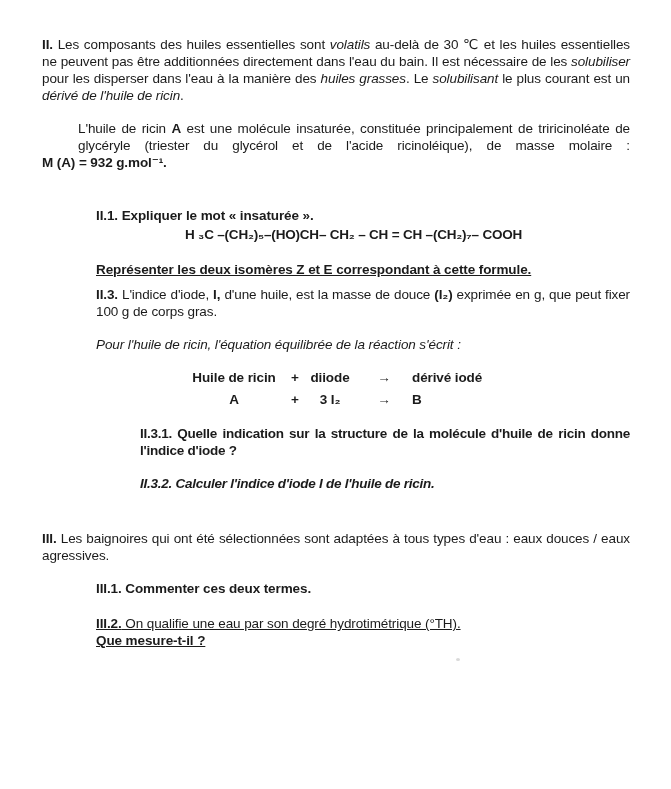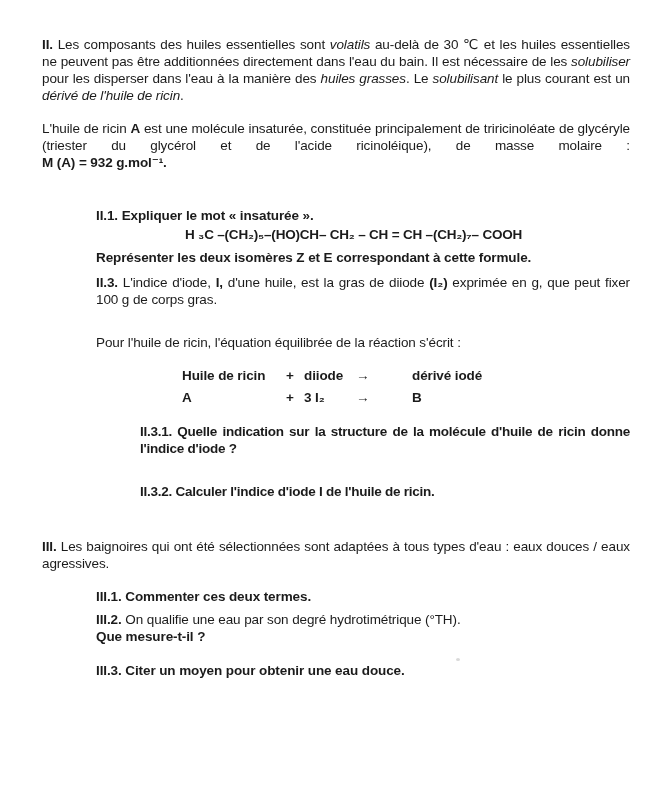--- a/index.html
+++ b/index.html
@@ -11,50 +11,50 @@
     background:#ffffff;
     font-family:"Liberation Sans","DejaVu Sans",sans-serif;
     font-size:13.5px;
     line-height:17px;
     color:#1b1b1b;
     letter-spacing:-0.1px;
     overflow:hidden;
   }
   .p{margin:0;}
   .j{text-align:justify;}
-  .jl{text-align:justify;text-align-last:justify;}
+  .jl{text-align:justify;text-align-last:justify;margin-left:36px;}
   .lvl1{margin-left:54px;}
   .lvl2{margin-left:98px;letter-spacing:-0.25px;}
   b{font-weight:700;}
   i{font-style:italic;}
   .bold{font-weight:700;}
   .blockline{display:block;}
   .formula{
     margin-left:143px;
     font-weight:700;
     white-space:nowrap;
     letter-spacing:-0.2px;
   }
   .equation{
     display:grid;
     grid-template-columns:104px 18px 52px 56px auto;
     row-gap:4px;
     margin-left:140px;
     font-weight:700;
     line-height:18px;
   }
-  .equation .cell{}
+  .equation .cell{text-align:center;}
   .equation .cell.last{text-align:left;}
   .g2{margin-top:2px;}
   .g8{margin-top:8px;}
   .g12{margin-top:12px;}
-  .g14{margin-top:26px;}
+  .g14{margin-top:16px;font-style:italic;}
   .g16{margin-top:16px;}
   .g17{margin-top:17px;}
-  .g18{margin-top:6px;}
+  .g18{margin-top:18px;text-decoration:underline;}
   .g24{margin-top:38px;}
   .g36{margin-top:36px;}
   .artifact{position:absolute;background:#b9b9b9;border-radius:50%;}
   .a1{left:456px;top:658px;width:4px;height:3px;opacity:.55;}
   .a2{left:620px;top:775px;width:3px;height:3px;opacity:.4;}
   .a3{left:276px;top:694px;width:2px;height:5px;opacity:.3;}
 </style>
 </head>
 <body>
 
@@ -67,21 +67,21 @@
       <b class="blockline">M (A) = 932 g.mol⁻¹.</b>
     </p>
 
   <p class="p lvl1 g36 bold">II.1. Expliquer le mot « insaturée ».</p>
 
 
   <div class="formula g2">H ₃C –(CH₂)₅–(HO)CH– CH₂ – CH = CH –(CH₂)₇– COOH</div>
 
   <p class="p lvl1 g18 bold">Représenter les deux isomères Z et E correspondant à cette formule.</p>
 
-  <p class="p lvl1 g8 j"><b>II.3.</b><span> L'indice d'iode, </span><b>I,</b><span> d'une huile, est la gras de diiode </span><b>(I₂)</b><span> exprimée en g, que peut fixer 100 g de corps gras.</span></p>
+  <p class="p lvl1 g8 j"><b>II.3.</b><span> L'indice d'iode, </span><b>I,</b><span> d'une huile, est la masse de douce </span><b>(I₂)</b><span> exprimée en g, que peut fixer 100 g de corps gras.</span></p>
 
   <p class="p lvl1 g14">Pour l'huile de ricin, l'équation équilibrée de la réaction s'écrit :</p>
 
   <div class="equation g16">
     <span class="cell">Huile de ricin</span>
     <span class="cell">+</span>
     <span class="cell">diiode</span>
     <span class="cell">→</span>
     <span class="cell last">dérivé iodé</span>
     <span class="cell">A</span>
@@ -95,18 +95,17 @@
   <p class="p lvl2 g16 j bold">II.3.1. Quelle indication sur la structure de la molécule d'huile de ricin donne l'indice d'iode ?</p>
 
   <p class="p lvl2 g14 bold">II.3.2. Calculer l'indice d'iode I de l'huile de ricin.</p>
 
   <p class="p g24 j"><b>III.</b><span> Les baignoires qui ont été sélectionnées sont adaptées à tous types d'eau : eaux douces / eaux agressives.</span></p>
 
   <p class="p lvl1 g16 bold">III.1. Commenter ces deux termes.</p>
 
   <p class="p lvl1 g18"><b>III.2.</b><span> On qualifie une eau par son degré hydrotimétrique (°TH).</span><b class="blockline">Que mesure-t-il ?</b></p>
 
-  <p class="p lvl1 g17 bold">III.3. Citer un moyen pour obtenir une eau douce.</p>
 
   <div class="artifact a1"></div>
   <div class="artifact a2"></div>
   <div class="artifact a3"></div>
 </div>
 
 </body></html>

